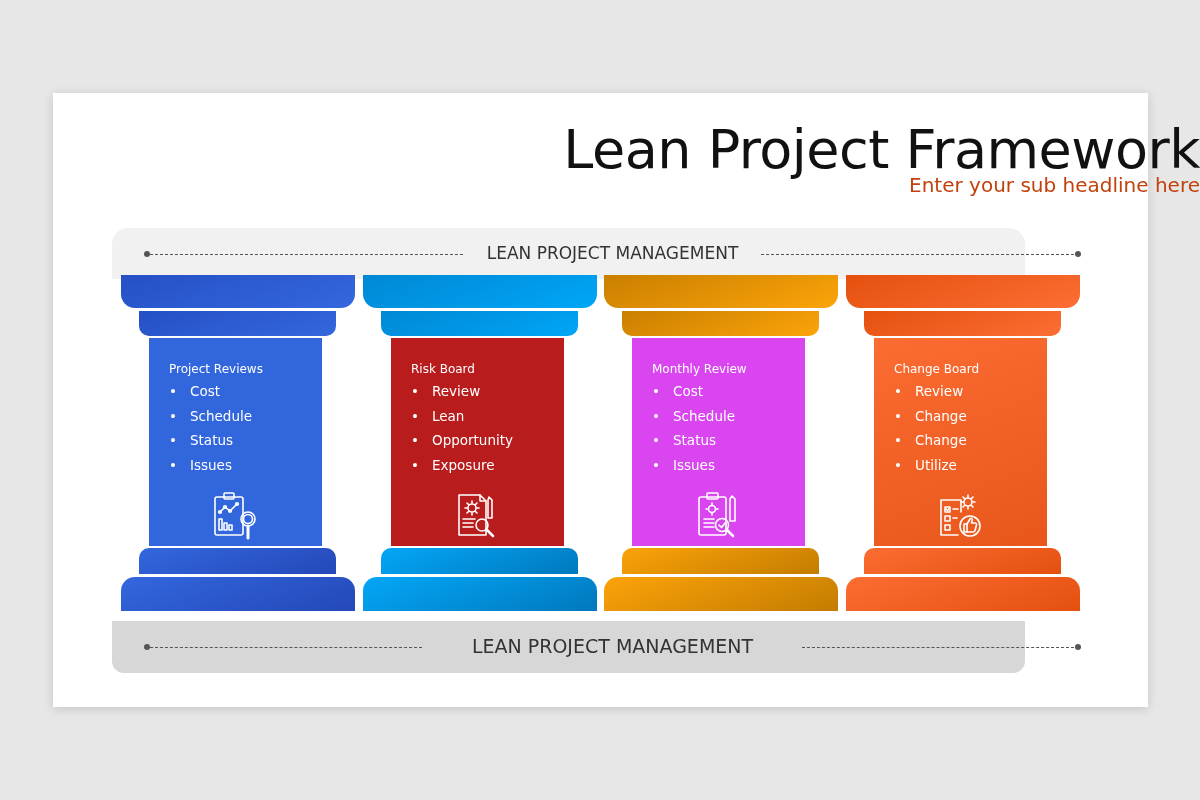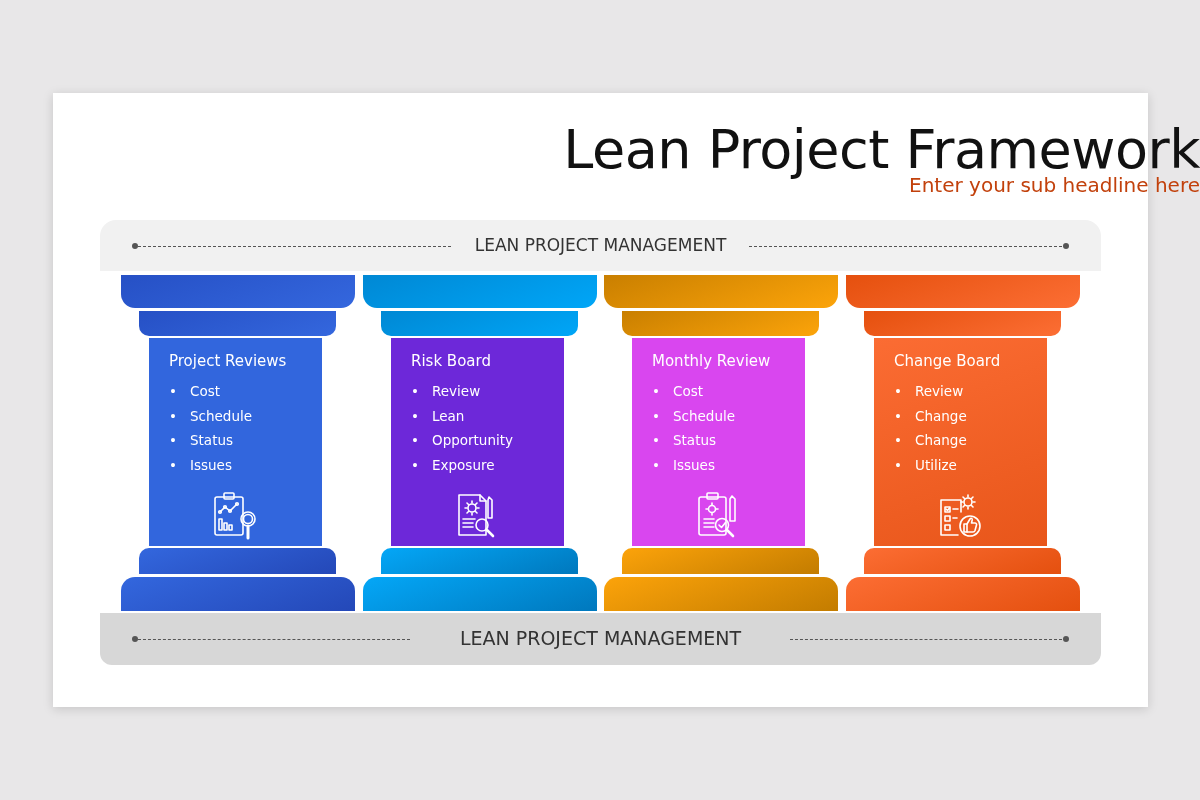--- a/index.html
+++ b/index.html
@@ -1,46 +1,46 @@
 <!DOCTYPE html>
 <html><head>
 <meta charset="utf-8">
 <style>
   * { box-sizing: border-box; margin: 0; padding: 0; }
   html, body { width: 1200px; height: 800px; overflow: hidden; }
   body { background: #e8e7e8; font-family: "Liberation Sans", sans-serif; position: relative; }
   .card { position: absolute; left: 53px; top: 93px; width: 1095px; height: 614px; background: #ffffff; box-shadow: 0 2px 10px rgba(0,0,0,0.15); }
   .title { position: absolute; left: 0; width: 1200px; top: 118px; text-align: right; font-size: 54px; color: #111; font-family: "DejaVu Sans", sans-serif; font-weight: normal; letter-spacing: -0.5px; }
   .subtitle { position: absolute; left: 0; width: 1200px; top: 173px; text-align: right; font-size: 20px; color: #c2410c; font-family: "DejaVu Sans", sans-serif; }
-  .band { position: absolute; left: 100px; width: 1001px; display: flex; align-items: center; }
+  .band { position: absolute; left: 112px; width: 913px; display: flex; align-items: center; margin-top: 8px; }
   .band.top { top: 220px; height: 51px; background: #f1f1f1; border-radius: 16px 16px 0 0; }
   .band.bottom { top: 613px; height: 52px; background: #d7d7d7; border-radius: 0 0 12px 12px; }
   .band .line { position: absolute; height: 0; border-top: 1px dashed #555; }
   .band .dot { position: absolute; width: 6px; height: 6px; border-radius: 50%; background: #555; }
   .band .label { position: absolute; left: 0; width: 1001px; text-align: center; color: #333; font-family: "DejaVu Sans", sans-serif; }
   .band.top .label { font-size: 17px; top: 15px; }
   .band.bottom .label { font-size: 19px; top: 14px; }
   .pillar { position: absolute; top: 275px; width: 234px; height: 336px; }
   .pillar .seg { position: absolute; }
   .cap1 { left: 0; top: 0; width: 234px; height: 33px; border-radius: 0 0 14px 14px; }
   .cap2 { left: 18px; top: 36px; width: 197px; height: 25px; border-radius: 0 0 10px 10px; }
   .shaft { left: 28px; top: 63px; width: 173px; height: 208px; }
   .base2 { left: 18px; top: 273px; width: 197px; height: 26px; border-radius: 10px 10px 0 0; }
   .base1 { left: 0; top: 302px; width: 234px; height: 34px; border-radius: 14px 14px 0 0; }
-  .shaft .ptitle { position: absolute; left: 20px; top: 14px; color: #fff; font-size: 15px; font-family: "DejaVu Sans", sans-serif; text-align: right; }
+  .shaft .ptitle { position: absolute; left: 20px; top: 24px; color: #fff; font-size: 12px; font-family: "DejaVu Sans", sans-serif; text-align: right; }
   .shaft ul { position: absolute; left: 20px; top: 45px; list-style: none; }
   .shaft li { color: #fff; font-size: 13.5px; height: 24.7px; font-family: "DejaVu Sans", sans-serif; display: flex; }
   .shaft li .b { width: 21px; }
   .shaft .icon { position: absolute; left: 62px; top: 154px; width: 50px; height: 48px; }
   
   .blue .cap1, .blue .cap2 { background: linear-gradient(160deg, #2650c5 0%, #3467de 100%); }
   .blue .shaft { background: #3266dd; }
   .blue .base2, .blue .base1 { background: linear-gradient(160deg, #3367de 0%, #2448b8 100%); }
   .sky .cap1, .sky .cap2 { background: linear-gradient(160deg, #0088d4 0%, #00a6f7 100%); }
-  .sky .shaft { background: #6d28d9; }
+  .sky .shaft { background: #b91c1c; }
   .sky .base2, .sky .base1 { background: linear-gradient(160deg, #04a7f7 0%, #0078bd 100%); }
   .amber .cap1, .amber .cap2 { background: linear-gradient(160deg, #c97f00 0%, #fca40a 100%); }
   .amber .shaft { background: #d946ef; }
   .amber .base2, .amber .base1 { background: linear-gradient(160deg, #fca30a 0%, #c37c00 100%); }
   .orange .cap1, .orange .cap2 { background: linear-gradient(160deg, #e5500e 0%, #fc6e34 100%); }
   .orange .shaft { background: linear-gradient(160deg, #fb6c33 0%, #e8561a 100%); padding-left: 25px; }
   .orange .base2, .orange .base1 { background: linear-gradient(160deg, #fc6d33 0%, #e4500f 100%); }
 </style>
 </head>
 <body>

